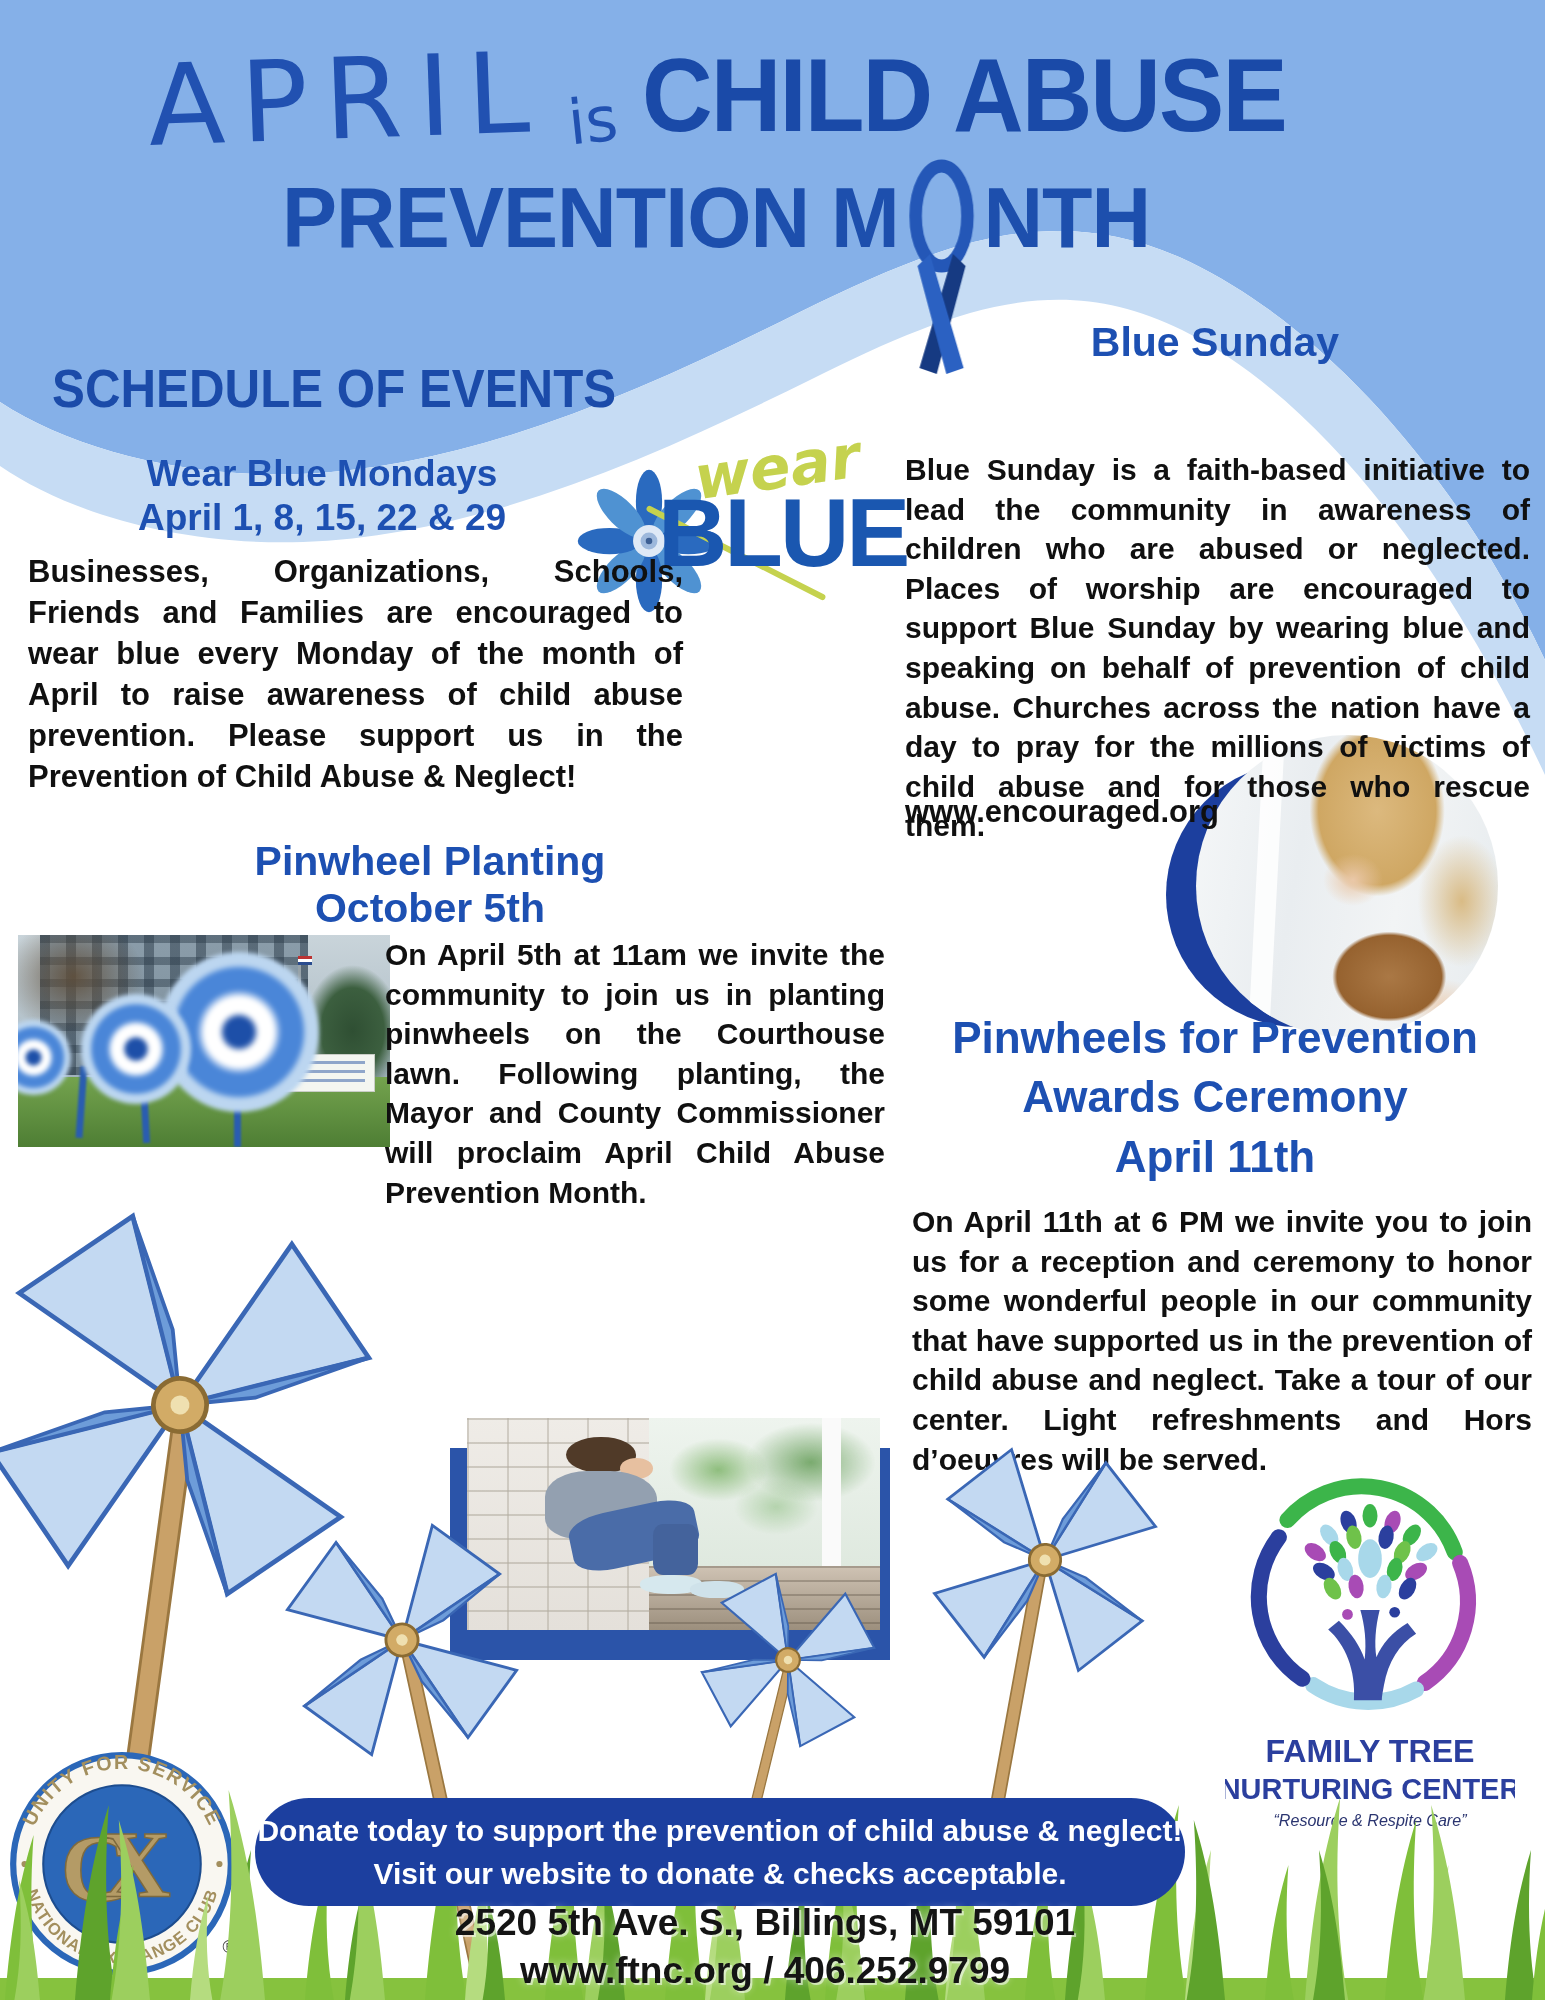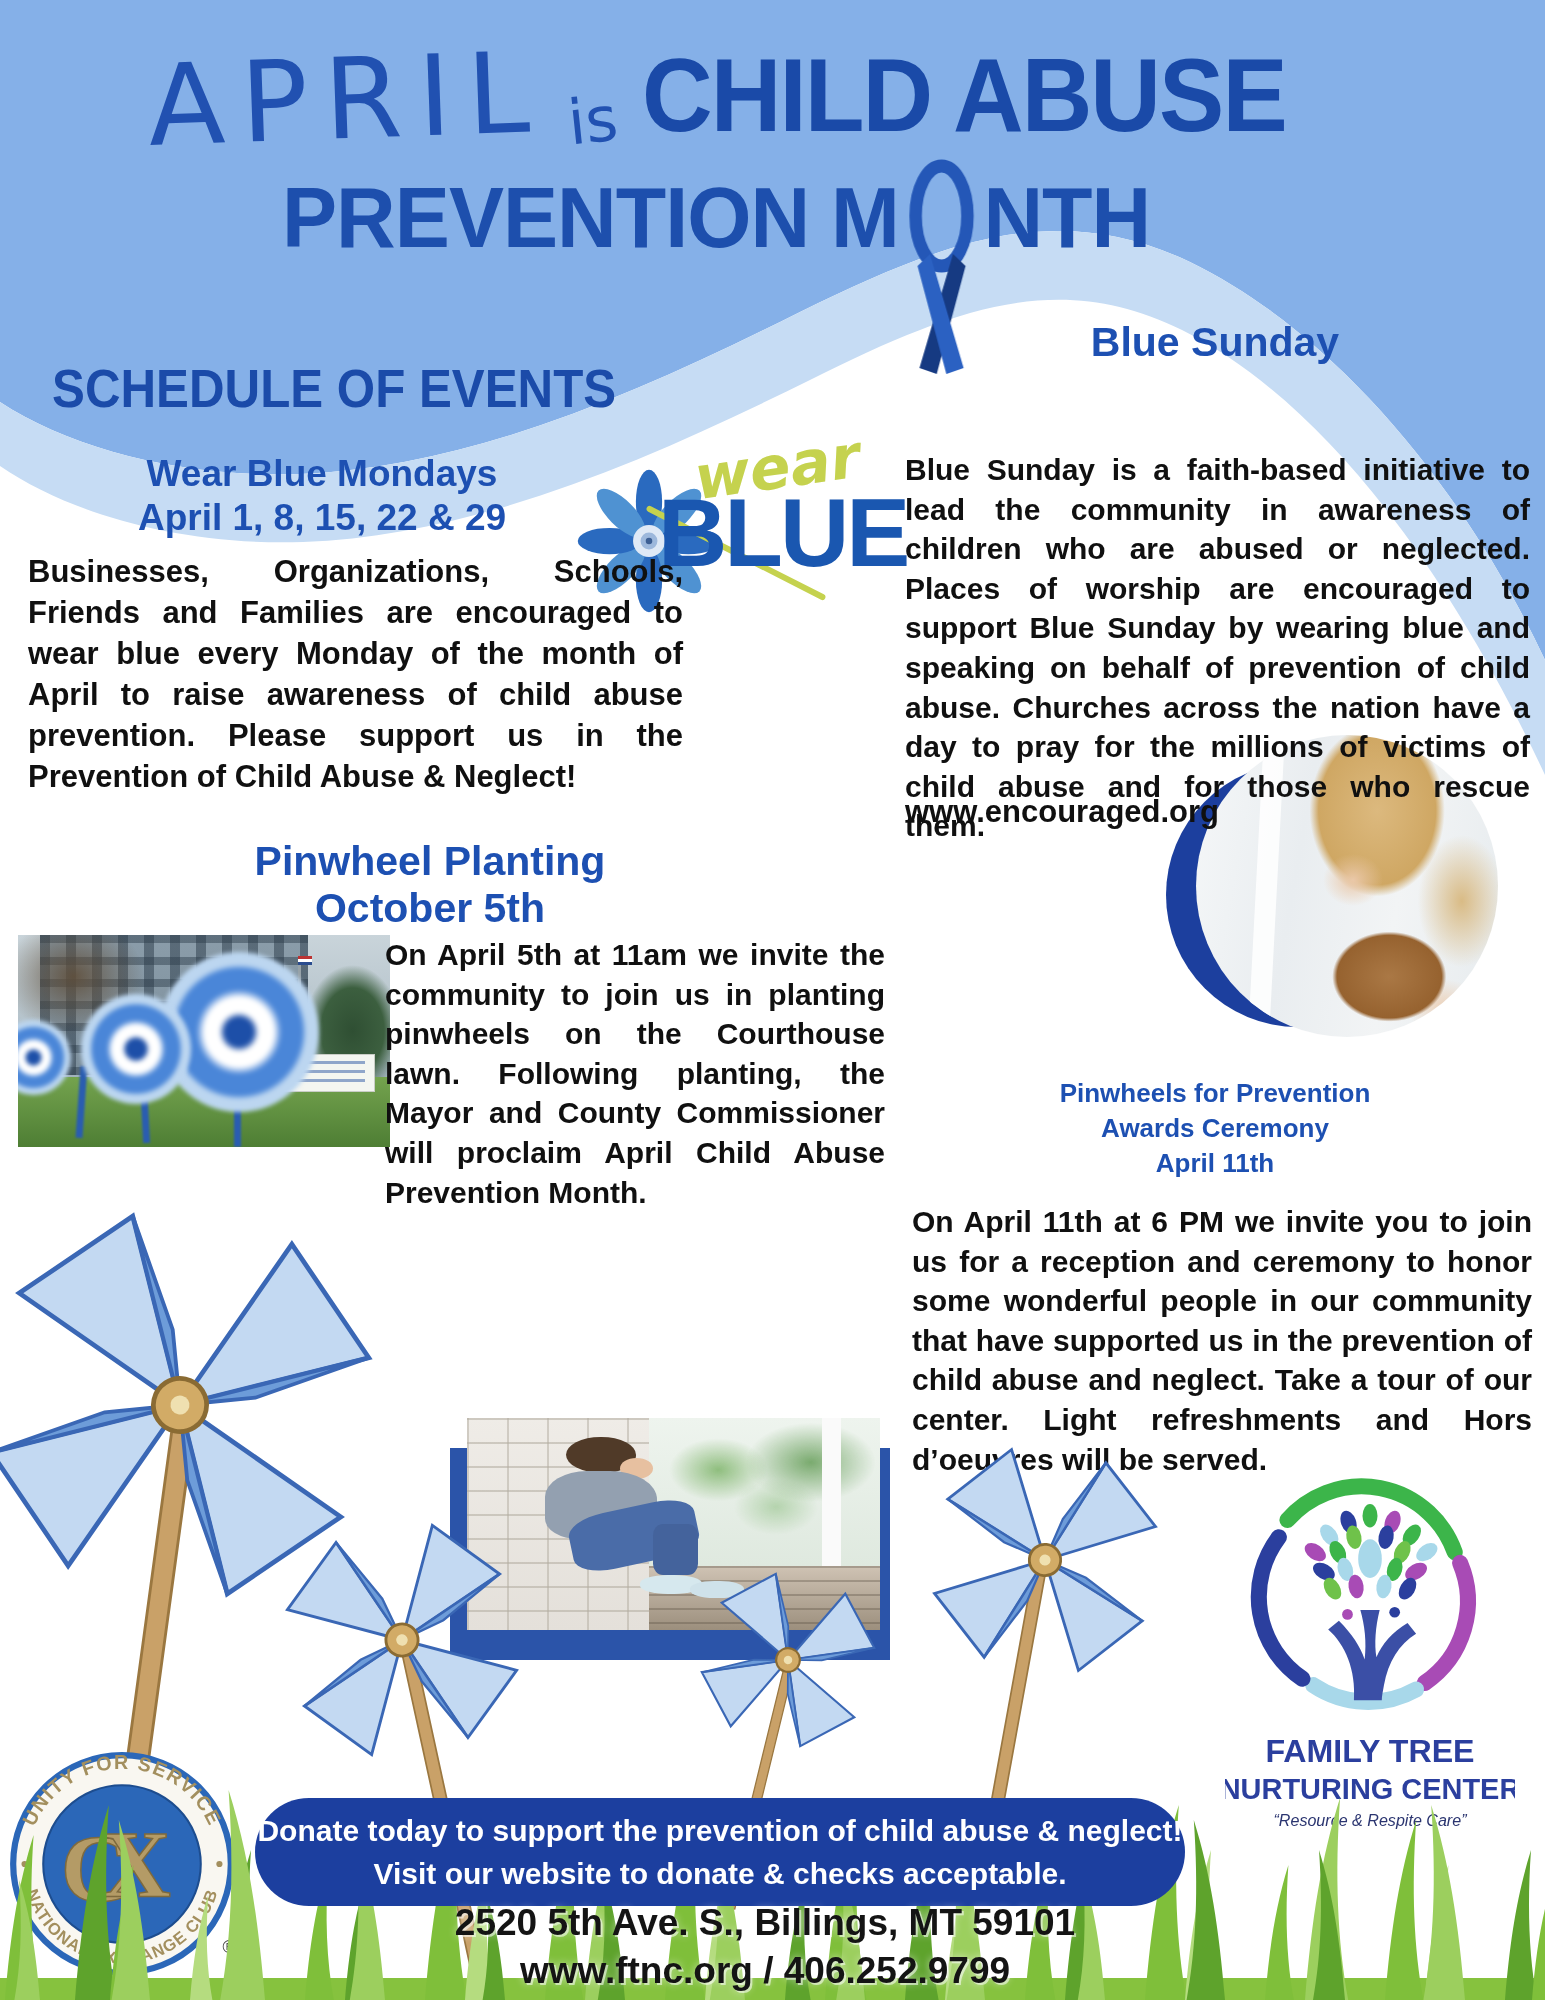--- a/index.html
+++ b/index.html
@@ -26,21 +26,21 @@
   .para{color:#101010;font-weight:700;text-align:justify;z-index:5;line-height:1.32;}
   .wearblue-head{left:62px;top:452px;width:520px;font-size:37px;line-height:1.18;}
   .p-wearblue{left:28px;top:552px;width:655px;font-size:31px;}
   .p-social{left:30px;top:790px;width:680px;font-size:31px;text-align:left;}
   .pinwheel-head{left:180px;top:838px;width:500px;font-size:41px;line-height:1.15;}
   .p-pin1{left:385px;top:935px;width:500px;font-size:30px;}
   .p-pin2{left:385px;top:1218px;width:500px;font-size:30px;}
   .bluesunday-head{left:905px;top:318px;width:620px;font-size:41px;line-height:1.2;}
   .p-bluesunday{left:905px;top:450px;width:625px;font-size:30px;}
   .p-website{left:905px;top:792px;width:625px;font-size:31px;text-align:left;}
-  .awards-head{left:905px;top:1076px;width:620px;font-size:26px;line-height:1.35;}
+  .awards-head{left:905px;top:1008px;width:620px;font-size:44px;line-height:1.35;}
   .p-awards{left:912px;top:1202px;width:620px;font-size:30px;}
   
   .wearblue-logo{left:596px;top:438px;width:290px;height:180px;z-index:5;}
   .wb-script{position:absolute;left:98px;top:-6px;font-size:60px;font-style:italic;font-weight:700;
              color:#c5d24e;transform:rotate(-8deg);font-family:"DejaVu Sans",sans-serif;}
   .wb-caps{position:absolute;left:62px;top:40px;font-size:96px;font-weight:700;color:#1a57b0;
            letter-spacing:-3px;}
   .wb-stem{position:absolute;left:40px;top:112px;width:200px;height:6px;background:#c5d24e;
            transform:rotate(27deg);border-radius:3px;}
   .wb-flower{position:absolute;left:-22px;top:28px;width:150px;height:150px;}

